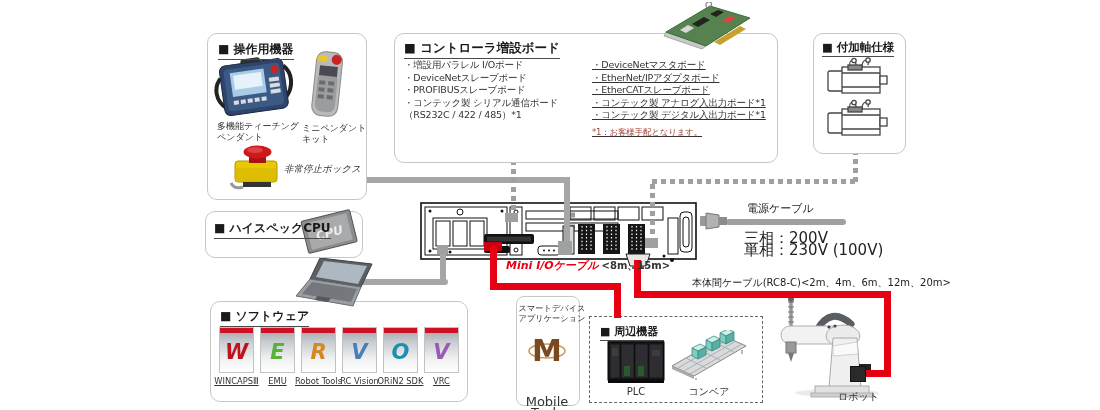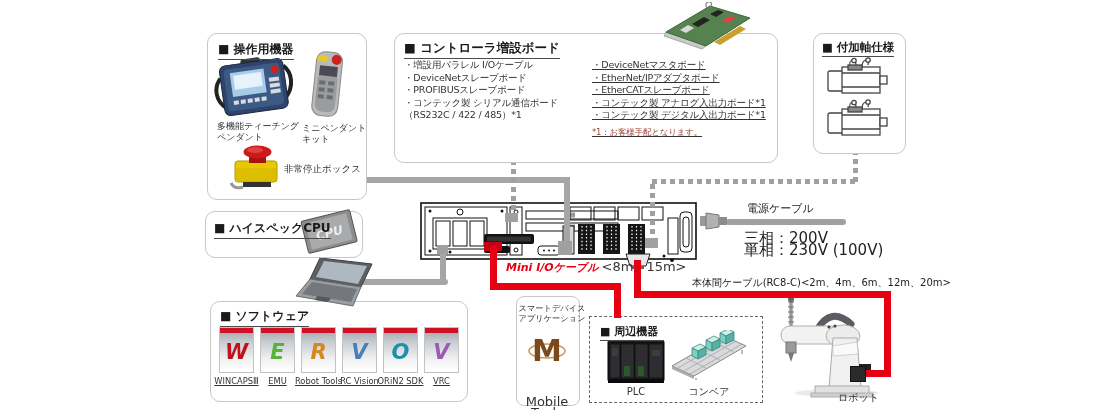--- a/index.html
+++ b/index.html
@@ -64,21 +64,21 @@
   <div class="cable-lbl" style="left:747px;top:201px;font-size:11px;">電源ケーブル</div>
   <div class="cable-lbl" style="left:744px;top:229px;font-size:15px;">三相：200V</div>
   <div class="cable-lbl" style="left:744px;top:241px;font-size:15px;">単相：230V (100V)</div>
 
   <div class="red" style="left:484px;top:242px;width:18px;height:9px;background:#c50010;"></div>
   <div class="red" style="left:490px;top:246px;width:7px;height:44px;background:#e60012;"></div>
   <div class="red" style="left:490px;top:283px;width:131px;height:7px;background:#e60012;"></div>
   <div class="red" style="left:614px;top:283px;width:7px;height:35px;background:#e60012;"></div>
   <div class="cable-lbl" style="left:506px;top:258px;">
     <span style="color:#e60012;font-weight:bold;font-style:italic;font-size:11px;">Mini I/Oケーブル</span>
-    <span style="color:#333;font-weight:normal;font-size:13px;">&lt;8m、15m&gt;</span>
+    <span style="color:#333;font-weight:bold;font-size:10px;">&lt;8m、15m&gt;</span>
   </div>
 
   <div class="red" style="left:634px;top:260px;width:7px;height:38px;background:#e60012;"></div>
   <div class="red" style="left:634px;top:291px;width:257px;height:7px;background:#e60012;"></div>
   <div class="red" style="left:884px;top:291px;width:7px;height:86px;background:#e60012;"></div>
   <div class="red" style="left:858px;top:370px;width:28px;height:7px;background:#e60012;"></div>
   <div class="red" style="left:850px;top:366px;width:14px;height:14px;background:#2a2a2a;border:1px solid #111;"></div>
   <div class="cable-lbl" style="left:692px;top:276px;">本体間ケーブル(RC8-C)&lt;2m、4m、6m、12m、20m&gt;</div>
 
   <svg class="ill" style="left:420px;top:196px;z-index:1;" width="277" height="74" viewBox="0 0 277 74">
@@ -184,36 +184,36 @@
 キット</div>
   <svg class="ill" style="left:229px;top:141px;" width="54" height="50" viewBox="0 0 54 50">
     <path d="M14,46 C8,48 4,46 2,42" stroke="#999" stroke-width="3" fill="none"></path>
     <rect x="6" y="20" width="42" height="21" rx="3" fill="#e8c800" stroke="#b09600"></rect>
     <path d="M6,27 L48,27 L48,41 L6,41 Z" fill="#d4b400" opacity="0.55"></path>
     <rect x="14" y="41" width="28" height="5" fill="#333"></rect>
     <rect x="20" y="12" width="17" height="10" fill="#aa1111"></rect>
     <ellipse cx="28.5" cy="11" rx="14" ry="6.5" fill="#cc1a1a"></ellipse>
     <ellipse cx="26" cy="9" rx="8" ry="3" fill="#e04040"></ellipse>
   </svg>
-  <div class="lbl" style="left:284px;top:163px;font-size:9.5px;">非常停止ボックス</div>
+  <div class="lbl" style="left:284px;top:163px;font-size:9.5px;font-style:italic;">非常停止ボックス</div>
 
   <div class="box" style="left:205px;top:211px;width:156px;height:45px;"></div>
   <div class="box-title" style="left:214px;top:220px;">■ ハイスペックCPU</div>
   <svg class="ill" style="left:296px;top:206px;" width="66" height="50" viewBox="0 0 66 50">
     <g transform="rotate(-14 33 25)">
       <rect x="8" y="9" width="50" height="33" rx="2" fill="#8a8c8e" stroke="#555"></rect>
       <rect x="12" y="12" width="42" height="27" fill="#a8aaac"></rect>
       <text x="33" y="31" font-size="12" font-weight="bold" font-style="italic" fill="#ececec" text-anchor="middle">CPU</text>
     </g>
   </svg>
 
   <div class="box" style="left:394px;top:33px;width:382px;height:128px;"></div>
   <div class="box-title" style="left:404px;top:40px;font-size:12.5px;">■ コントローラ増設ボード</div>
   <div class="list" style="left:404px;top:59px;width:188px;">
-    <div>・増設用パラレル I/Oケーブル</div>
+    <div>・増設用パラレル I/Oボード</div>
     <div>・DeviceNetスレーブボード</div>
     <div>・PROFIBUSスレーブボード</div>
     <div>・コンテック製 シリアル通信ボード
 （RS232C / 422 / 485）*1</div>
   </div>
   <div class="list" style="left:592px;top:59px;width:182px;text-decoration:underline;">
     <div>・DeviceNetマスタボード</div>
     <div>・EtherNet/IPアダプタボード</div>
     <div>・EtherCATスレーブボード</div>
     <div>・コンテック製 アナログ入出力ボード*1</div>
@@ -381,15 +381,15 @@
     <path d="M56,92 L88,92 L84,42 L60,42 Z" fill="#f0f0f0" stroke="#aaa"></path>
     <path d="M60,50 L84,46 L85,58 L60,60 Z" fill="#fafafa" stroke="#c8c8c8" stroke-width="0.8"></path>
     <rect x="42" y="90" width="54" height="8" fill="#e2e2e2" stroke="#aaa"></rect>
     <rect x="38" y="97" width="62" height="4" fill="#d0d0d0" stroke="#b0b0b0"></rect>
     <circle cx="56" cy="31" r="1.6" fill="#444"></circle>
       <circle cx="62" cy="30" r="1.6" fill="#444"></circle>
     <rect x="13" y="46" width="10" height="11" fill="#9a9a9a" stroke="#777"></rect>
     <path d="M15,57 L21,57 L18,66 Z" fill="#777"></path>
     <rect x="86" y="68" width="12" height="11" fill="#222"></rect>
   </svg>
-  <div class="lbl" style="left:838px;top:392px;font-size:10px;">ロボット</div>
+  <div class="lbl" style="left:838px;top:392px;font-size:10px;font-family:Liberation Mono, monospace;">ロボット</div>
 
 </div>
 
 </body></html>

